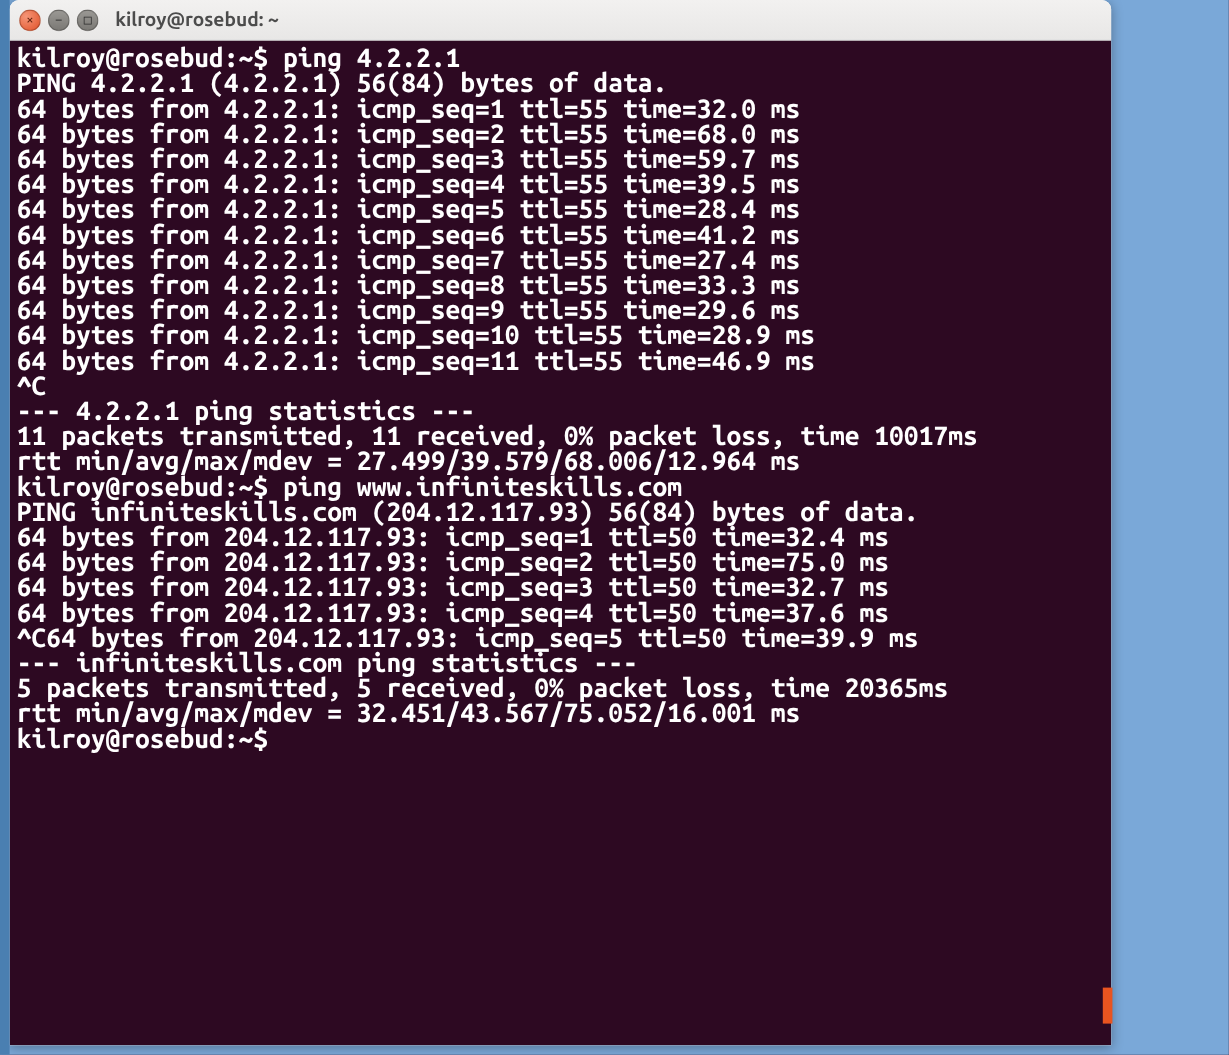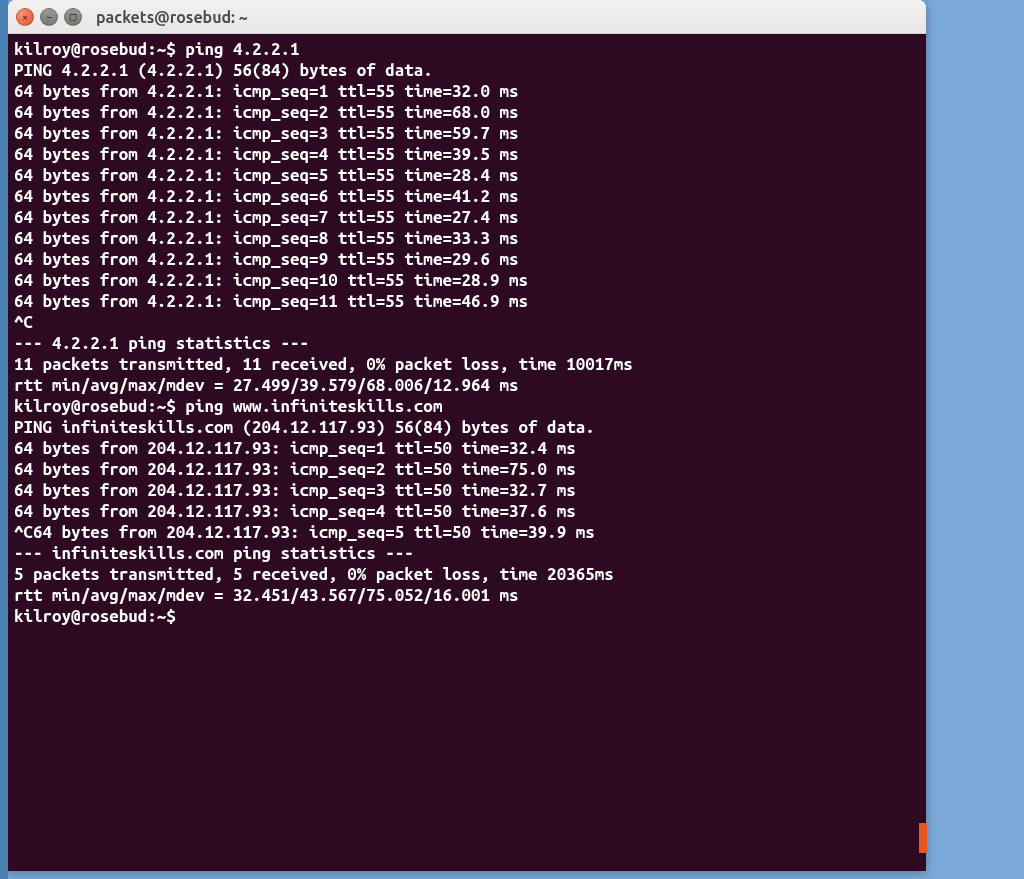--- a/index.html
+++ b/index.html
@@ -57,21 +57,21 @@
       font-family: Ubuntu, sans-serif;
       font-weight: bold;
       font-size: 16px;
       color: #4c4c4c;
     }
     .terminal-body {
       flex: 1;
       background: #2d0922;
       color: #ffffff;
       padding: 4px 6px;
-      font-size: 17px;
+      font-size: 22px;
       line-height: 21px;
       white-space: pre;
       font-weight: bold;
       overflow: hidden;
     }
     .prompt-user { color: #ffffff; }
     .line { display: block; }
     .blue-edge {
       position: absolute;
       left: 0;
@@ -95,20 +95,20 @@
 <div class="desktop">
   <div class="blue-edge"></div>
 
   <div class="terminal-window">
     <div class="titlebar">
       <div class="window-controls">
         <div class="win-btn btn-close">×</div>
         <div class="win-btn btn-min">−</div>
         <div class="win-btn btn-max">□</div>
       </div>
-      <div class="title-text">packets@rosebud: ~</div>
+      <div class="title-text">kilroy@rosebud: ~</div>
     </div>
 
     <div class="terminal-body"><span class="line"><span class="prompt-user">kilroy@rosebud</span><span>:~$</span><span> ping 4.2.2.1</span></span><span class="line">PING 4.2.2.1 (4.2.2.1) 56(84) bytes of data.</span><span class="line">64 bytes from 4.2.2.1: icmp_seq=1 ttl=55 time=32.0 ms</span><span class="line">64 bytes from 4.2.2.1: icmp_seq=2 ttl=55 time=68.0 ms</span><span class="line">64 bytes from 4.2.2.1: icmp_seq=3 ttl=55 time=59.7 ms</span><span class="line">64 bytes from 4.2.2.1: icmp_seq=4 ttl=55 time=39.5 ms</span><span class="line">64 bytes from 4.2.2.1: icmp_seq=5 ttl=55 time=28.4 ms</span><span class="line">64 bytes from 4.2.2.1: icmp_seq=6 ttl=55 time=41.2 ms</span><span class="line">64 bytes from 4.2.2.1: icmp_seq=7 ttl=55 time=27.4 ms</span><span class="line">64 bytes from 4.2.2.1: icmp_seq=8 ttl=55 time=33.3 ms</span><span class="line">64 bytes from 4.2.2.1: icmp_seq=9 ttl=55 time=29.6 ms</span><span class="line">64 bytes from 4.2.2.1: icmp_seq=10 ttl=55 time=28.9 ms</span><span class="line">64 bytes from 4.2.2.1: icmp_seq=11 ttl=55 time=46.9 ms</span><span class="line">^C</span><span class="line">--- 4.2.2.1 ping statistics ---</span><span class="line">11 packets transmitted, 11 received, 0% packet loss, time 10017ms</span><span class="line">rtt min/avg/max/mdev = 27.499/39.579/68.006/12.964 ms</span><span class="line"><span class="prompt-user">kilroy@rosebud</span><span>:~$</span><span> ping www.infiniteskills.com</span></span><span class="line">PING infiniteskills.com (204.12.117.93) 56(84) bytes of data.</span><span class="line">64 bytes from 204.12.117.93: icmp_seq=1 ttl=50 time=32.4 ms</span><span class="line">64 bytes from 204.12.117.93: icmp_seq=2 ttl=50 time=75.0 ms</span><span class="line">64 bytes from 204.12.117.93: icmp_seq=3 ttl=50 time=32.7 ms</span><span class="line">64 bytes from 204.12.117.93: icmp_seq=4 ttl=50 time=37.6 ms</span><span class="line">^C64 bytes from 204.12.117.93: icmp_seq=5 ttl=50 time=39.9 ms</span><span class="line"></span><span class="line">--- infiniteskills.com ping statistics ---</span><span class="line">5 packets transmitted, 5 received, 0% packet loss, time 20365ms</span><span class="line">rtt min/avg/max/mdev = 32.451/43.567/75.052/16.001 ms</span><span class="line"><span class="prompt-user">kilroy@rosebud</span><span>:~$</span><span> </span></span></div>
   </div>
 
   <div class="orange-mark"></div>
 </div>
 
 </body></html>

